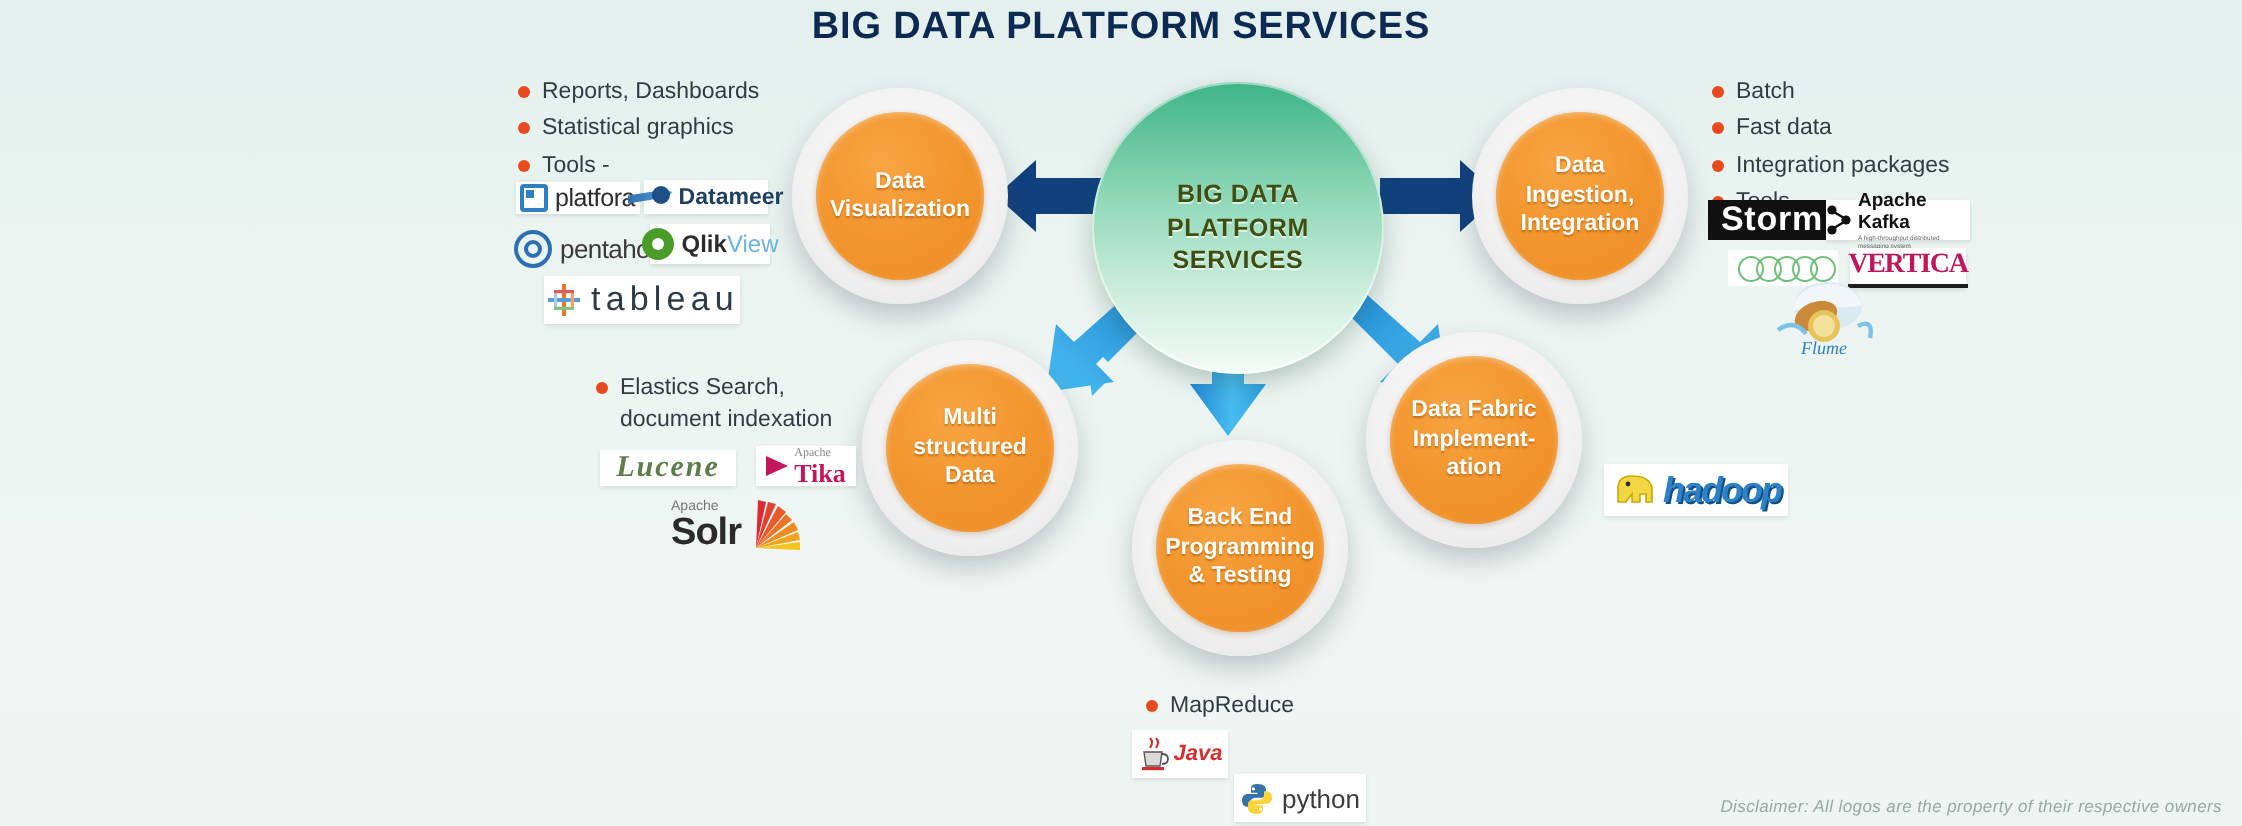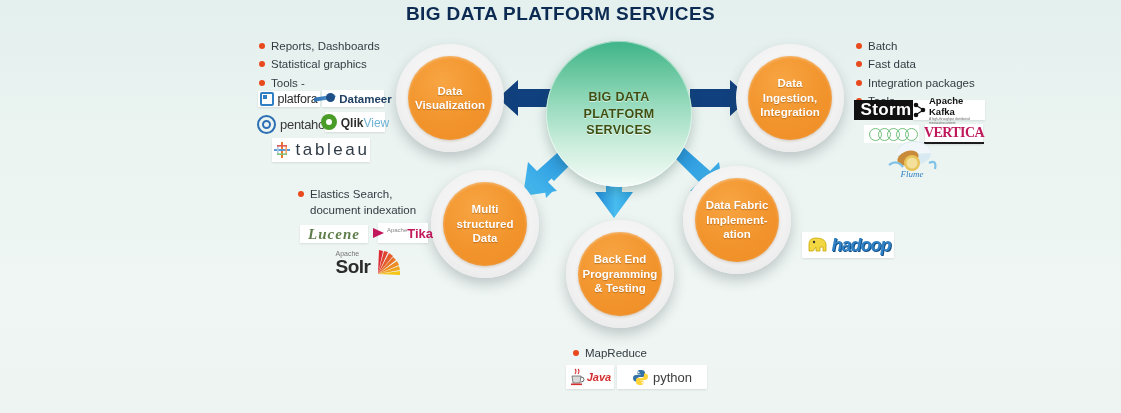--- a/index.html
+++ b/index.html
@@ -119,21 +119,21 @@
   
   .l-flume{width:60px;height:48px;position:relative;}
 
   
   .l-lucene{font-family:"Liberation Serif", serif;font-style:italic;font-size:15px;color:#5f7d4a;
     letter-spacing:1px;font-weight:bold;}
 
   
   .l-tika{display:flex;align-items:center;gap:3px;}
   .l-tika .ar{width:0;height:0;border-left:11px solid #c2185b;border-top:5px solid transparent;border-bottom:5px solid transparent;}
-  .l-tika .col{display:flex;flex-direction:row;line-height:1;}
+  .l-tika .col{display:flex;flex-direction:column;line-height:1;font-family:Liberation Serif, serif;}
   .l-tika .a{font-size:6px;color:#888;}
   .l-tika .t{font-size:13px;font-weight:bold;color:#c2185b;}
 
   
   .l-solr{display:flex;align-items:center;gap:2px;}
   .l-solr .col{display:flex;flex-direction:column;line-height:1;}
   .l-solr .a{font-size:7px;color:#777;}
   .l-solr .s{font-size:19px;font-weight:bold;color:#2b2b2b;letter-spacing:-.5px;}
   .l-solr .fan{width:30px;height:30px;position:relative;}
 
@@ -465,33 +465,34 @@
           <path d="M3,8 L12,8 L11,15 L4,15 Z" fill="#d9d9d9" stroke="#555" stroke-width="0.7"></path>
           <path d="M12,9 q3,0 3,2.5 t-3,2.5" fill="none" stroke="#555" stroke-width="0.9"></path>
           <path d="M6,6 q2,-3 0,-5 M9,6 q2,-3 0,-5" stroke="#d32f2f" stroke-width="1.1" fill="none"></path>
           <rect x="2" y="15.5" width="11" height="1.6" fill="#d32f2f"></rect>
         </svg>
       </span>
       <span class="nm">Java</span>
     </span>
   </div>
 
-  <div class="logobox sh" style="left:617px;top:365px;width:90px;height:24px;">
+  <div class="logobox sh" style="left:617px;top:387px;width:66px;height:24px;">
     <span class="l-python">
       <span class="py">
         <svg width="17" height="17" viewBox="0 0 17 17">
           <path d="M8.5,1 C5.5,1 5.5,2.6 5.5,4 L5.5,5.4 L8.7,5.4 L8.7,6 L4,6 C2.2,6 1,7.2 1,9.2
                    C1,11.2 2.2,12.4 4,12.4 L5,12.4 L5,10.6 C5,9 6.2,7.9 8,7.9 L11,7.9
                    C12.3,7.9 13,7 13,5.8 L13,4 C13,2.6 12.3,1 8.5,1 Z
                    M6.7,2.6 A0.85,0.85 0 1 1 6.7,4.3 A0.85,0.85 0 1 1 6.7,2.6 Z" fill="#3572A5"></path>
           <path d="M8.5,16 C11.5,16 11.5,14.4 11.5,13 L11.5,11.6 L8.3,11.6 L8.3,11 L13,11
                    C14.8,11 16,9.8 16,7.8 C16,5.8 14.8,4.6 13,4.6 L12,4.6 L12,6.4
                    C12,8 10.8,9.1 9,9.1 L6,9.1 C4.7,9.1 4,10 4,11.2 L4,13
                    C4,14.4 4.7,16 8.5,16 Z
                    M10.3,14.4 A0.85,0.85 0 1 1 10.3,12.7 A0.85,0.85 0 1 1 10.3,14.4 Z" fill="#FFD43B"></path>
         </svg>
       </span>
       <span class="nm">python</span>
     </span>
   </div>
 
+  <div class="disclaimer">Disclaimer: All logos are the property of their respective owners</div>
 
 </div>
 
 </body></html>

